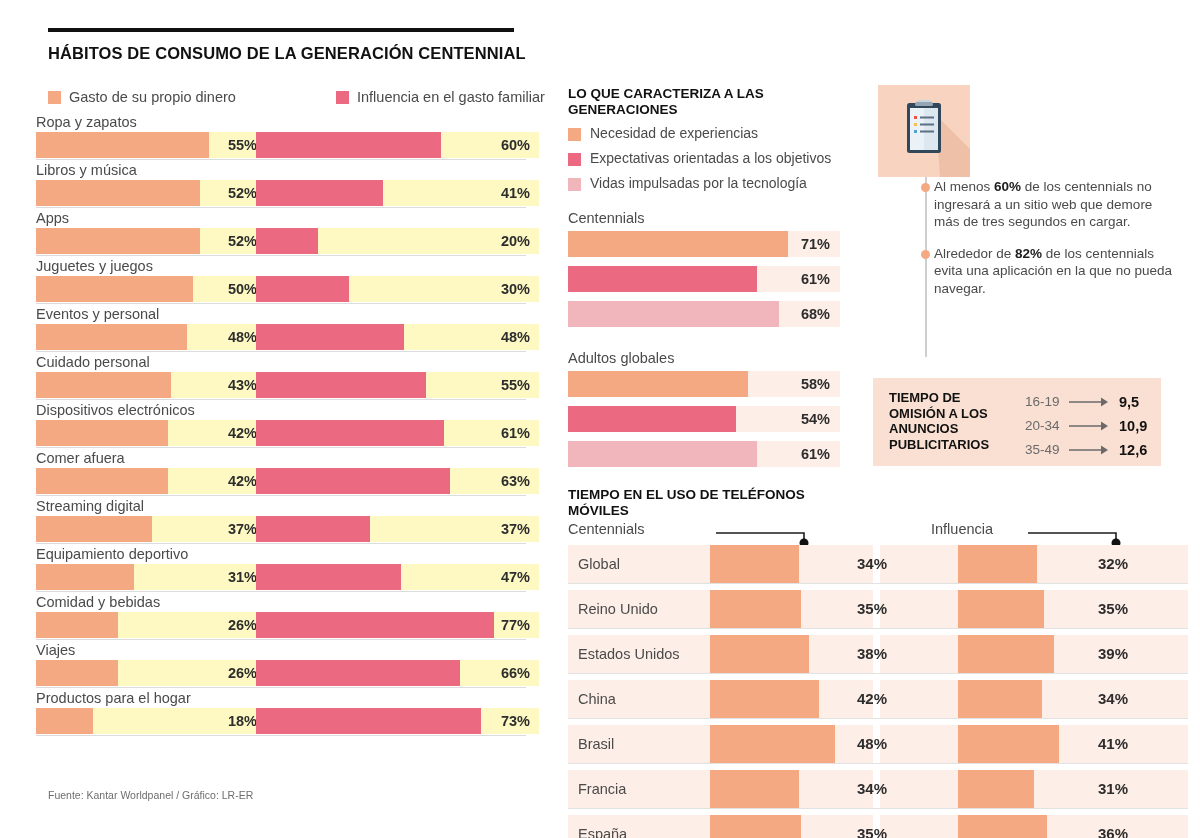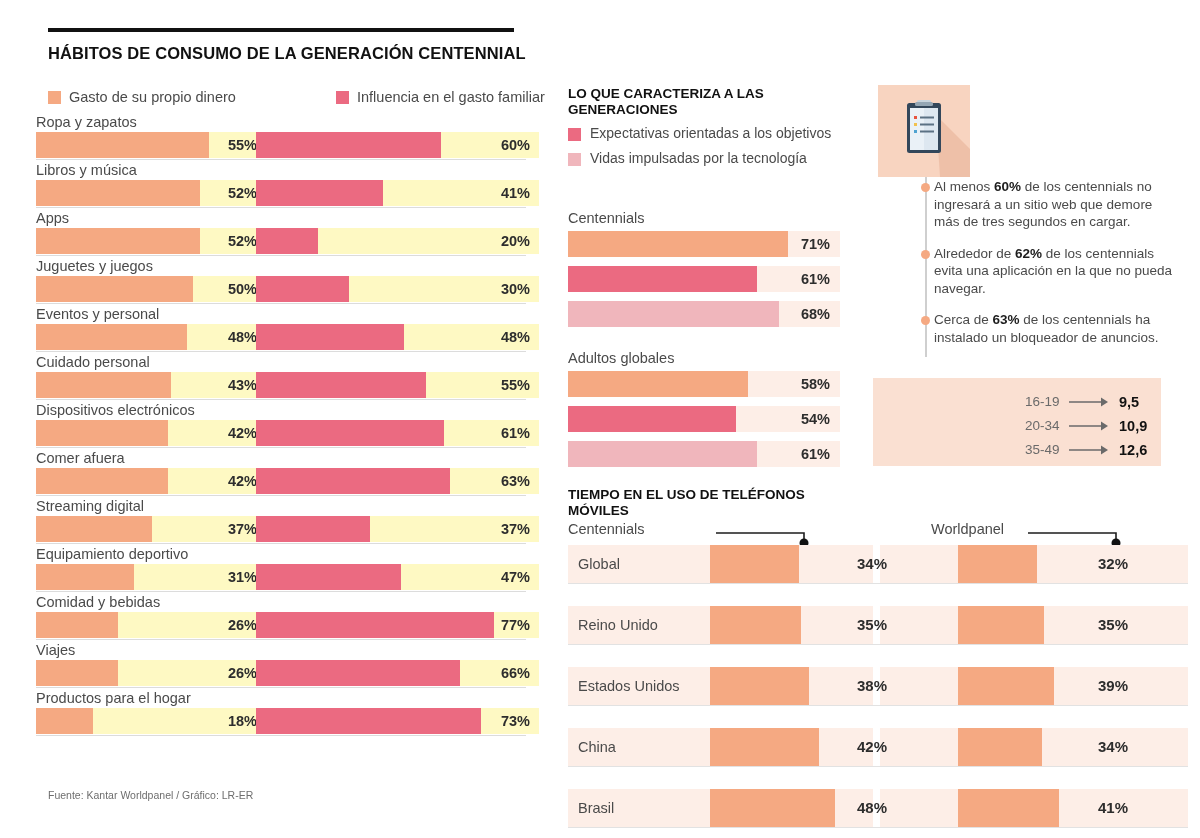--- a/index.html
+++ b/index.html
@@ -54,21 +54,21 @@
   .f-need{background:#f5a982;}
   .f-exp{background:#eb6a81;}
   .f-tech{background:#f0b6bc;}
 
   
   #phones-title{left:568px;top:487px;width:300px;font-size:13.5px;font-weight:bold;color:#111;line-height:16px;}
   #phones-head{position:absolute;left:568px;top:521px;width:620px;height:24px;}
   #phones-head .hlabel{position:absolute;top:0;font-size:14.5px;color:#4a4a4a;white-space:nowrap;}
   #phones-head svg{position:absolute;left:0;top:0;}
   #phones{position:absolute;left:568px;top:545px;width:620px;}
-  .prow{position:relative;height:38px;margin-bottom:23px;}
+  .prow{position:relative;height:38px;margin-bottom:7px;}
   .prow .ptrack{position:absolute;top:0;height:38px;background:#fdeee7;}
   .prow .ptrack.cen{left:0;width:305px;}
   .prow .ptrack.mil{left:312px;width:308px;}
   .prow .pname{position:absolute;left:10px;top:0;line-height:38px;font-size:14.5px;color:#4a4a4a;white-space:nowrap;z-index:2;}
   .prow .pfill{position:absolute;top:0;height:38px;background:#f5a982;}
   .prow .ppct{position:absolute;top:0;line-height:38px;font-size:15px;font-weight:bold;color:#2d2d2d;z-index:2;}
   .prow .sepline{position:absolute;left:0;top:38px;width:620px;height:1px;background:#e2e2e2;}
 
   
   #icon-card{left:878px;top:85px;width:92px;height:92px;background:#f8d4c0;}
@@ -280,20 +280,21 @@
         </div>
       </div>
       <div class="sep"></div>
     </div>
   </div>
 
 <div class="abs" id="source-note">Fuente: Kantar Worldpanel / Gráfico: LR-ER</div>
 
 <div class="abs" id="mid-title">LO QUE CARACTERIZA A LAS GENERACIONES</div>
 <div class="abs" id="legend-mid">
+    <div class="item"><span class="sw" style="background:#f5a982"></span><span class="lbl">Necesidad de experiencias</span></div>
     <div class="item"><span class="sw" style="background:#eb6a81"></span><span class="lbl">Expectativas orientadas a los objetivos</span></div>
     <div class="item"><span class="sw" style="background:#f0b6bc"></span><span class="lbl">Vidas impulsadas por la tecnología</span></div>
   </div>
 <div id="gen-groups">
     <div class="gengroup" style="top: 208px;">
       <div class="ghead">Centennials</div>
       <div class="gbar">
         <div class="gfill f-need" style="width:220px"></div>
         <div class="gpct">71%</div>
       </div>
@@ -325,21 +326,21 @@
 
 <div class="abs" id="phones-title">TIEMPO EN EL USO DE TELÉFONOS MÓVILES</div>
 <div id="phones-head">
   <svg width="620" height="24">
     <path d="M148,12 L236,12 L236,19" stroke="#1d1d1d" stroke-width="1.6" fill="none"></path>
     <circle cx="236" cy="22" r="4.5" fill="#111"></circle>
     <path d="M460,12 L548,12 L548,19" stroke="#1d1d1d" stroke-width="1.6" fill="none"></path>
     <circle cx="548" cy="22" r="4.5" fill="#111"></circle>
   </svg>
   <span class="hlabel" style="left:0px">Centennials</span>
-  <span class="hlabel" style="left:363px">Worldpanel</span>
+  <span class="hlabel" style="left:363px">Influencia</span>
 </div>
 <div id="phones">
     <div class="prow">
       <div class="ptrack cen"></div>
       <div class="ptrack mil"></div>
       <div class="pname">Global</div>
       <div class="pfill" style="left:142px;width:89px"></div>
       <div class="ppct" style="left:289px">34%</div>
       <div class="pfill" style="left:390px;width:79px"></div>
       <div class="ppct" style="left:530px">32%</div>
@@ -418,25 +419,25 @@
     <rect x="42" y="31.5" width="14" height="2" fill="#5b7183"></rect>
     <rect x="36" y="38" width="3" height="3" fill="#f2c14e"></rect>
     <rect x="42" y="38.5" width="14" height="2" fill="#5b7183"></rect>
     <rect x="36" y="45" width="3" height="3" fill="#4fa3d1"></rect>
     <rect x="42" y="45.5" width="14" height="2" fill="#5b7183"></rect>
   </svg>
 </div>
 <div class="abs" id="timeline"></div>
 <div class="abs" id="bullets">
     <div class="bullet"><span class="dot"></span><span>Al menos <b>60%</b> de los centennials no ingresará a un sitio web que demore más de tres segundos en cargar.</span></div>
-    <div class="bullet"><span class="dot"></span><span>Alrededor de <b>62%</b> de los centennials evita una aplicación en la que no pueda navegar.</span></div>
-    <div class="bullet"><span class="dot"></span><span>Cerca de <b>63%</b> de los centennials ha instalado un bloqueador de anuncios.</span></div>
+    <div class="bullet"><span class="dot"></span><span>Alrededor de <b>82%</b> de los centennials evita una aplicación en la que no pueda navegar.</span></div>
   </div>
 
 <div class="abs" id="omision-box">
+  <div class="obox-title">TIEMPO DE OMISIÓN A LOS ANUNCIOS PUBLICITARIOS</div>
   <div id="omision-rows">
       <div class="orow"><span class="age">16-19</span><span class="arr"><svg width="46" height="24">
             <path d="M2,12 L36,12" stroke="#6a6a6a" stroke-width="1.6"></path>
             <path d="M34,7.5 L41,12 L34,16.5 Z" fill="#6a6a6a"></path>
           </svg></span><span class="val">9,5</span></div>
       <div class="orow"><span class="age">20-34</span><span class="arr"><svg width="46" height="24">
             <path d="M2,12 L36,12" stroke="#6a6a6a" stroke-width="1.6"></path>
             <path d="M34,7.5 L41,12 L34,16.5 Z" fill="#6a6a6a"></path>
           </svg></span><span class="val">10,9</span></div>
       <div class="orow"><span class="age">35-49</span><span class="arr"><svg width="46" height="24">

